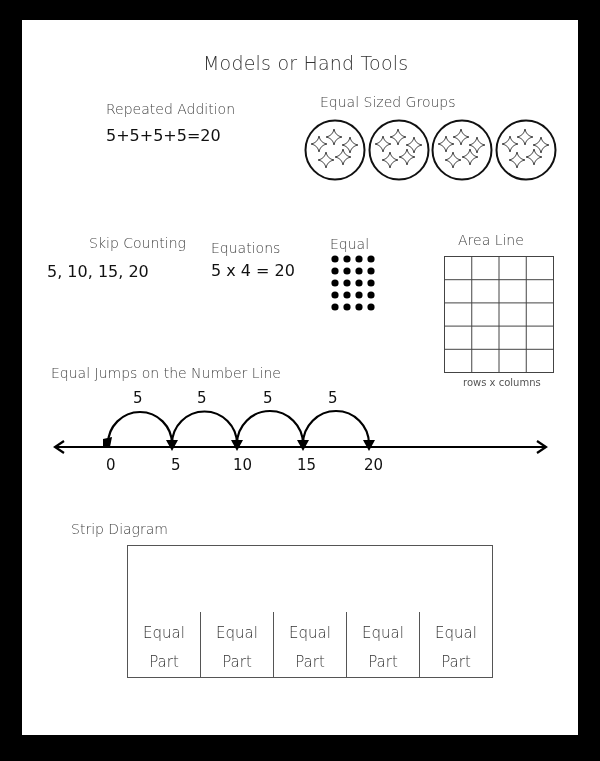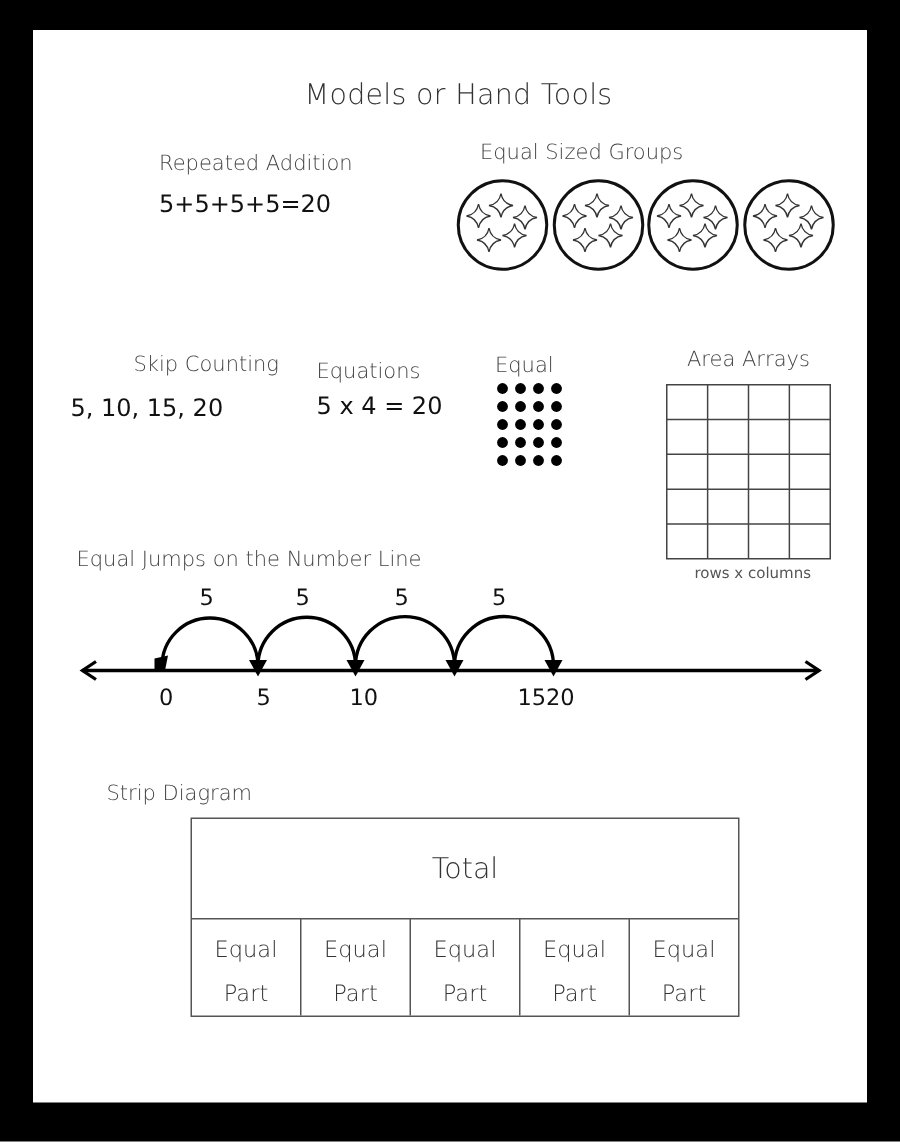--- a/index.html
+++ b/index.html
@@ -82,21 +82,21 @@
       <circle cx="347" cy="295" r="3.6"></circle>
       <circle cx="359" cy="295" r="3.6"></circle>
       <circle cx="371" cy="295" r="3.6"></circle>
     <circle cx="335" cy="307" r="3.6"></circle>
       <circle cx="347" cy="307" r="3.6"></circle>
       <circle cx="359" cy="307" r="3.6"></circle>
       <circle cx="371" cy="307" r="3.6"></circle>
   </g>
 </svg>
 
-<div class="abs label" style="left:458px;top:232px;">Area Arrays</div>
+<div class="abs label" style="left:458px;top:232px;">Area Line</div>
 <svg class="full" width="600" height="761">
   <g stroke="#444" stroke-width="1" fill="none">
     <rect x="444.5" y="256.5" width="109" height="116"></rect>
     <line x1="471.75" y1="256.5" x2="471.75" y2="372.5"></line>
     <line x1="499" y1="256.5" x2="499" y2="372.5"></line>
     <line x1="526.25" y1="256.5" x2="526.25" y2="372.5"></line>
     <line x1="444.5" y1="279.7" x2="553.5" y2="279.7"></line>
     <line x1="444.5" y1="302.9" x2="553.5" y2="302.9"></line>
     <line x1="444.5" y1="326.1" x2="553.5" y2="326.1"></line>
     <line x1="444.5" y1="349.3" x2="553.5" y2="349.3"></line>
@@ -123,26 +123,25 @@
     <polygon points="363,440 375,440 369,451"></polygon>
   </g>
 </svg>
 <div class="abs value" style="left:133px;top:389px;font-size:15px;">5</div>
 <div class="abs value" style="left:197px;top:389px;font-size:15px;">5</div>
 <div class="abs value" style="left:263px;top:389px;font-size:15px;">5</div>
 <div class="abs value" style="left:328px;top:389px;font-size:15px;">5</div>
 <div class="abs value" style="left:106px;top:456px;font-size:15px;">0</div>
 <div class="abs value" style="left:171px;top:456px;font-size:15px;">5</div>
 <div class="abs value" style="left:233px;top:456px;font-size:15px;">10</div>
-<div class="abs value" style="left:297px;top:456px;font-size:15px;margin-left:48px;">15</div>
+<div class="abs value" style="left:297px;top:456px;font-size:15px;">15</div>
 <div class="abs value" style="left:364px;top:456px;font-size:15px;">20</div>
 
 <div class="abs label" style="left:71px;top:521px;">Strip Diagram</div>
 <div class="strip">
-  <div class="strip-total">Total</div>
   <div class="strip-parts">
     <div class="strip-part">
       <span>Equal</span>
       <span>Part</span>
     </div>
     <div class="strip-part">
       <span>Equal</span>
       <span>Part</span>
     </div>
     <div class="strip-part">

